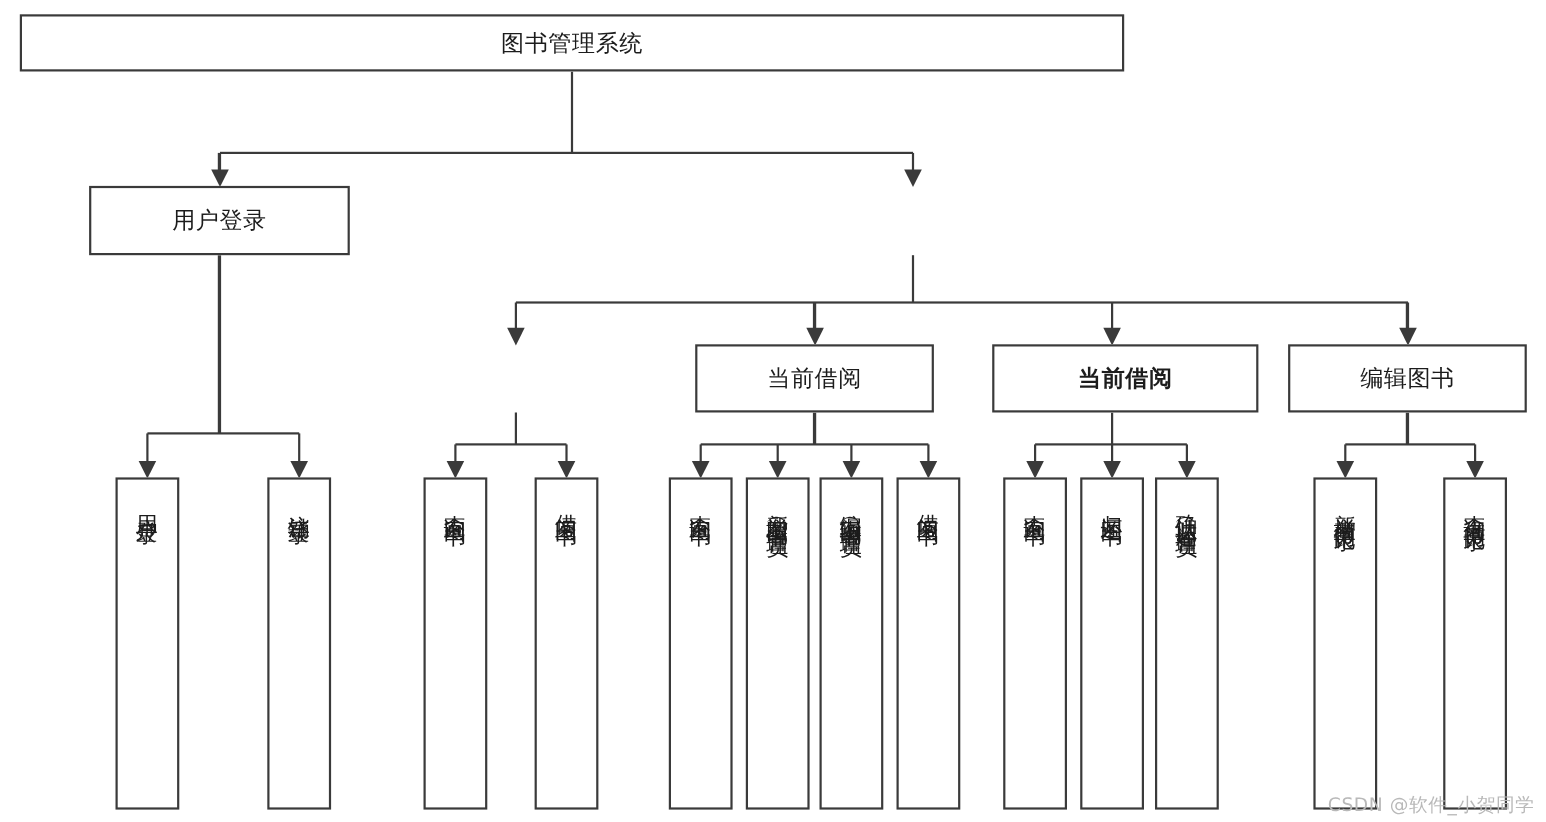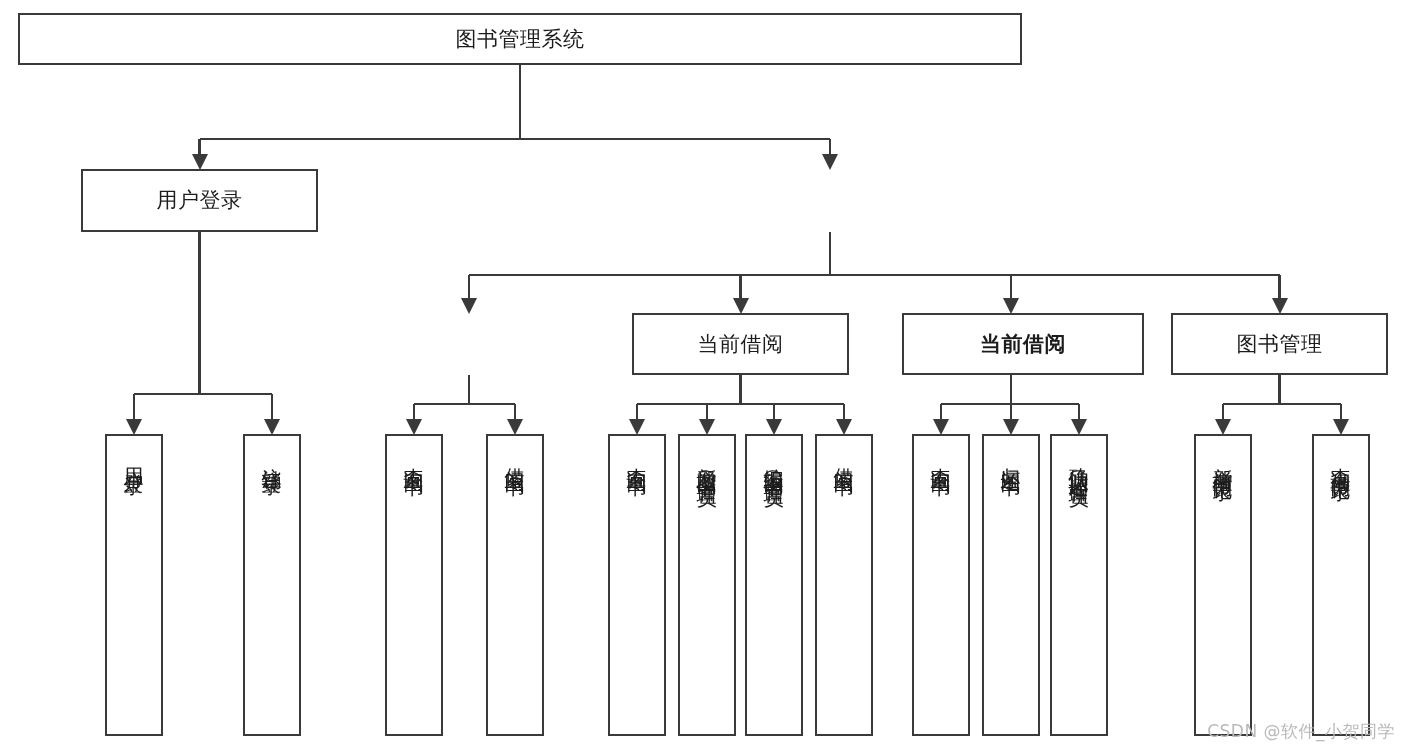--- a/index.html
+++ b/index.html
@@ -94,21 +94,21 @@
     <div class="node" style="left: 81px; top: 169px; width: 237px; height: 63px;">
       <span class="node-label">用户登录</span>
     </div>
     <div class="node" style="left: 632px; top: 313px; width: 217px; height: 62px;">
       <span class="node-label">当前借阅</span>
     </div>
     <div class="node" style="left: 902px; top: 313px; width: 242px; height: 62px; font-weight: bold;">
       <span class="node-label">当前借阅</span>
     </div>
     <div class="node" style="left: 1171px; top: 313px; width: 217px; height: 62px;">
-      <span class="node-label">图书管理</span>
+      <span class="node-label">编辑图书</span>
     </div>
     <div class="node leaf" style="left: 105px; top: 434px; width: 58px; height: 302px;">
       <span class="node-label">用户登录</span>
     </div>
     <div class="node leaf" style="left: 243px; top: 434px; width: 58px; height: 302px;">
       <span class="node-label">注销登录</span>
     </div>
     <div class="node leaf" style="left: 385px; top: 434px; width: 58px; height: 302px;">
       <span class="node-label">查询图书</span>
     </div>

